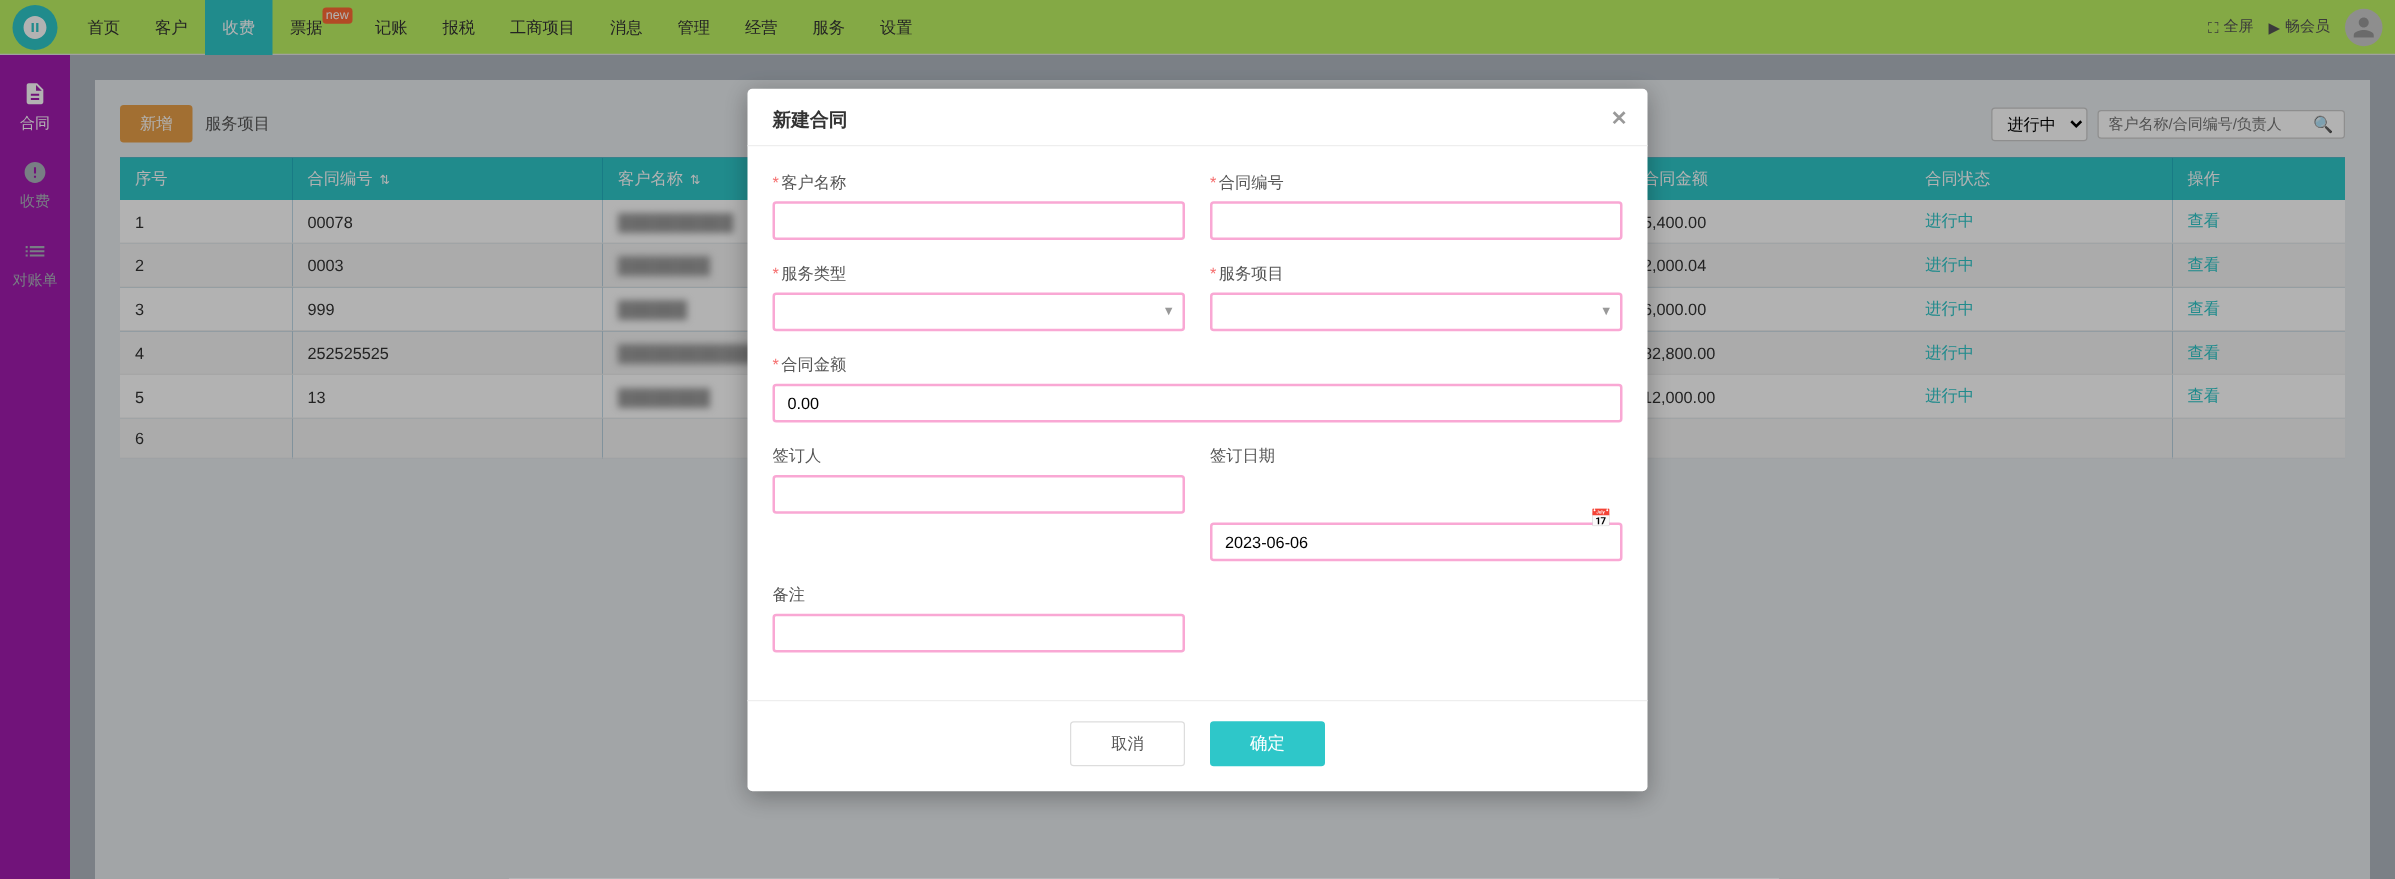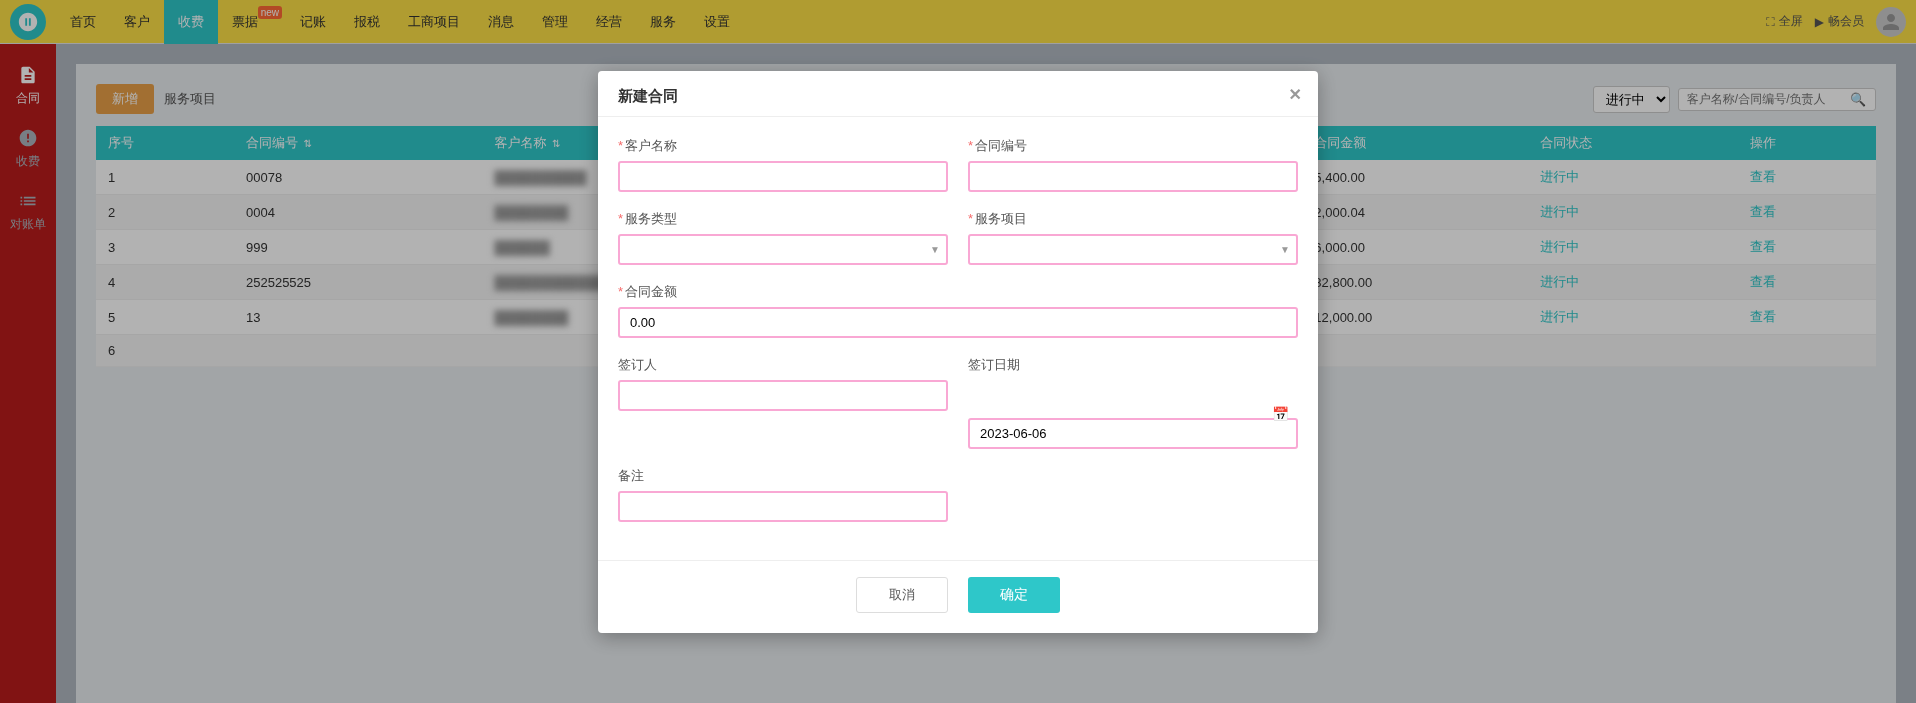--- a/index.html
+++ b/index.html
@@ -1,20 +1,20 @@
 <!DOCTYPE html>
 <html><head>
   <meta charset="utf-8">
   <style>
     * { box-sizing: border-box; margin: 0; padding: 0; }
     body { font-family: 'Microsoft YaHei', Arial, sans-serif; font-size: 13px; background: #b0b8c1; min-height: 703px; }
 
     
     .top-nav {
-      background: #fde047;
+      background: #bef264;
       height: 44px;
       display: flex;
       align-items: center;
       padding: 0 10px;
       border-bottom: 1px solid #e5e5e5;
       position: fixed;
       top: 0; left: 0; right: 0;
       z-index: 100;
     }
     .nav-logo {
@@ -77,21 +77,21 @@
       border-radius: 50%;
       display: flex; align-items: center; justify-content: center;
       overflow: hidden;
     }
 
     
     .sidebar {
       position: fixed;
       top: 44px; left: 0; bottom: 0;
       width: 56px;
-      background: #b91c1c;
+      background: #a21caf;
       display: flex;
       flex-direction: column;
       align-items: center;
       padding-top: 10px;
       z-index: 99;
     }
     .sidebar-item {
       width: 100%;
       display: flex;
       flex-direction: column;
@@ -435,21 +435,21 @@
           <td>00078</td>
           <td><span class="blurred">██████████</span></td>
           <td>小规模记账</td>
           <td>202305-202404</td>
           <td>5,400.00</td>
           <td><span class="status-badge">进行中</span></td>
           <td><span class="link-text">查看</span></td>
         </tr>
         <tr>
           <td>2</td>
-          <td>0004</td>
+          <td>0003</td>
           <td><span class="blurred">████████</span></td>
           <td>小规模记账</td>
           <td>202305-202404</td>
           <td>2,000.04</td>
           <td><span class="status-badge">进行中</span></td>
           <td><span class="link-text">查看</span></td>
         </tr>
         <tr>
           <td>3</td>
           <td>999</td>

